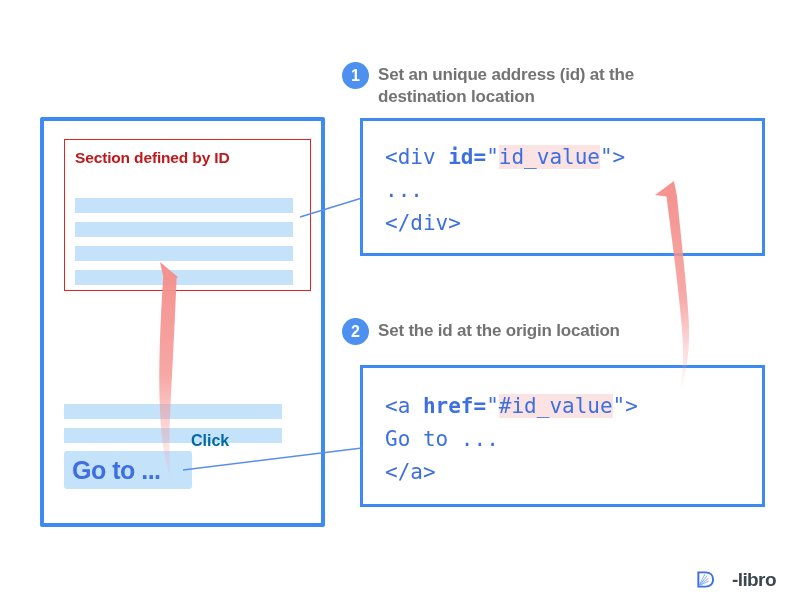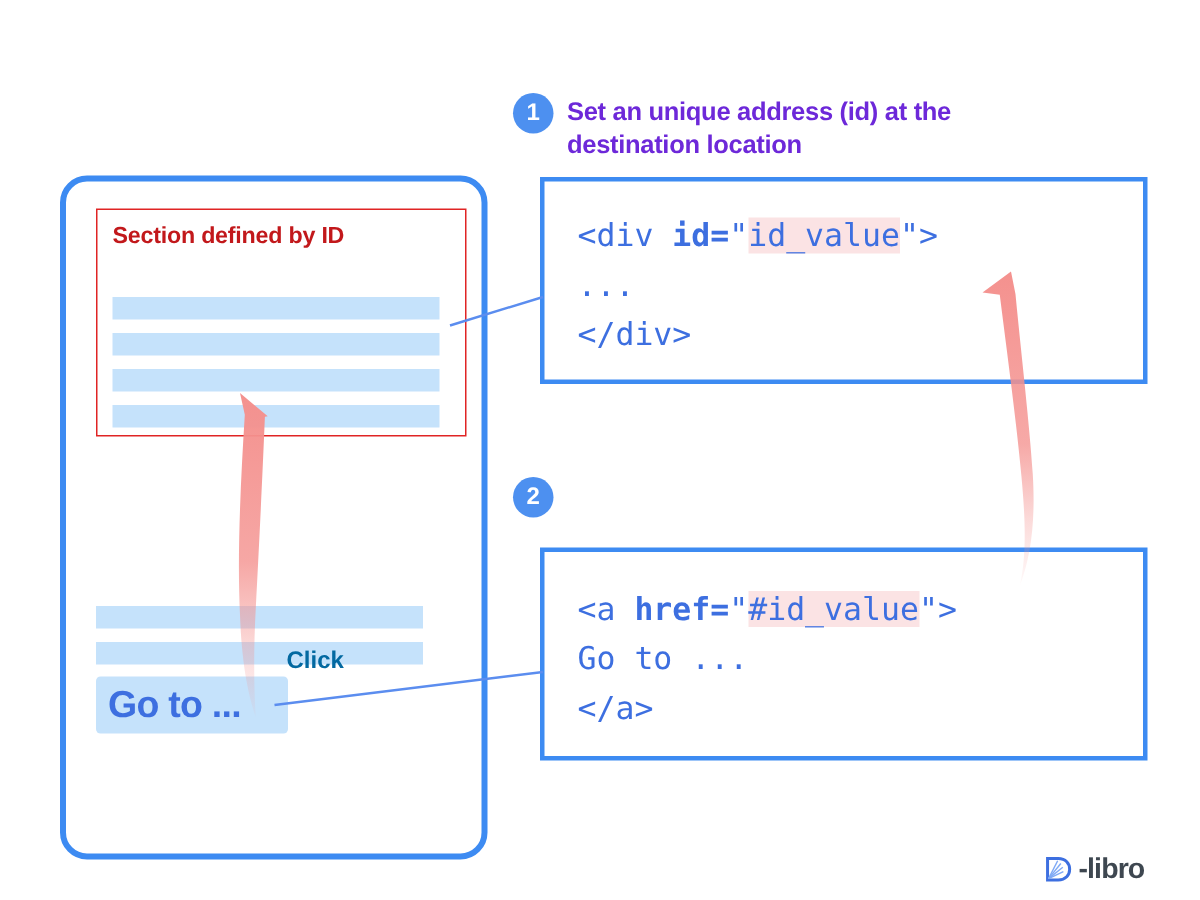--- a/index.html
+++ b/index.html
@@ -32,24 +32,24 @@
     pointer-events: none;
     z-index: 5;
   }
 
   
   .page-panel {
     position: absolute;
     left: 40px;
     top: 117px;
     width: 285px;
-    height: 456px;
+    height: 410px;
     box-sizing: border-box;
     border: 4px solid #3d8bf2;
-    border-radius: 18px;
+    border-radius: 2px;
     background: #ffffff;
     z-index: 2;
   }
 
   .id-section {
     position: absolute;
     left: 20px;
     top: 18px;
     width: 247px;
     height: 152px;
@@ -138,21 +138,21 @@
     font-size: 16px;
     font-weight: bold;
     display: flex;
     align-items: center;
     justify-content: center;
     line-height: 1;
   }
   .step-text {
     font-size: 17px;
     font-weight: bold;
-    color: #6d28d9;
+    color: #737373;
     line-height: 1.28;
     letter-spacing: -0.2px;
     padding-top: 2px;
   }
 
   
   .code-box {
     position: absolute;
     box-sizing: border-box;
     border: 3px solid #3d8bf2;
@@ -179,21 +179,21 @@
     background: #fbe3e4;
   }
 
   
   .logo {
     position: absolute;
     left: 696px;
     top: 570px;
     display: flex;
     align-items: center;
-    gap: 4px;
+    gap: 17px;
     z-index: 4;
   }
   .logo-mark {
     width: 19px;
     height: 19px;
     display: block;
   }
   .logo-text {
     font-size: 19px;
     font-weight: bold;
@@ -272,20 +272,21 @@
   </div>
 
   <div class="code-box code-box-1">
     <div class="code-lines"><span>&lt;div </span><b>id=</b><span>"</span><span class="hl">id_value</span><span>"&gt;</span>
 <span>...</span>
 <span>&lt;/div&gt;</span></div>
   </div>
 
   <div class="step step-2">
     <div class="step-badge">2</div>
+    <div class="step-text">Set the id at the origin location</div>
   </div>
 
   <div class="code-box code-box-2">
     <div class="code-lines"><span>&lt;a </span><b>href=</b><span>"</span><span class="hl">#id_value</span><span>"&gt;</span>
 <span>Go to ...</span>
 <span>&lt;/a&gt;</span></div>
   </div>
 
   <div class="logo">
     <svg class="logo-mark" viewBox="0 0 20 20">

